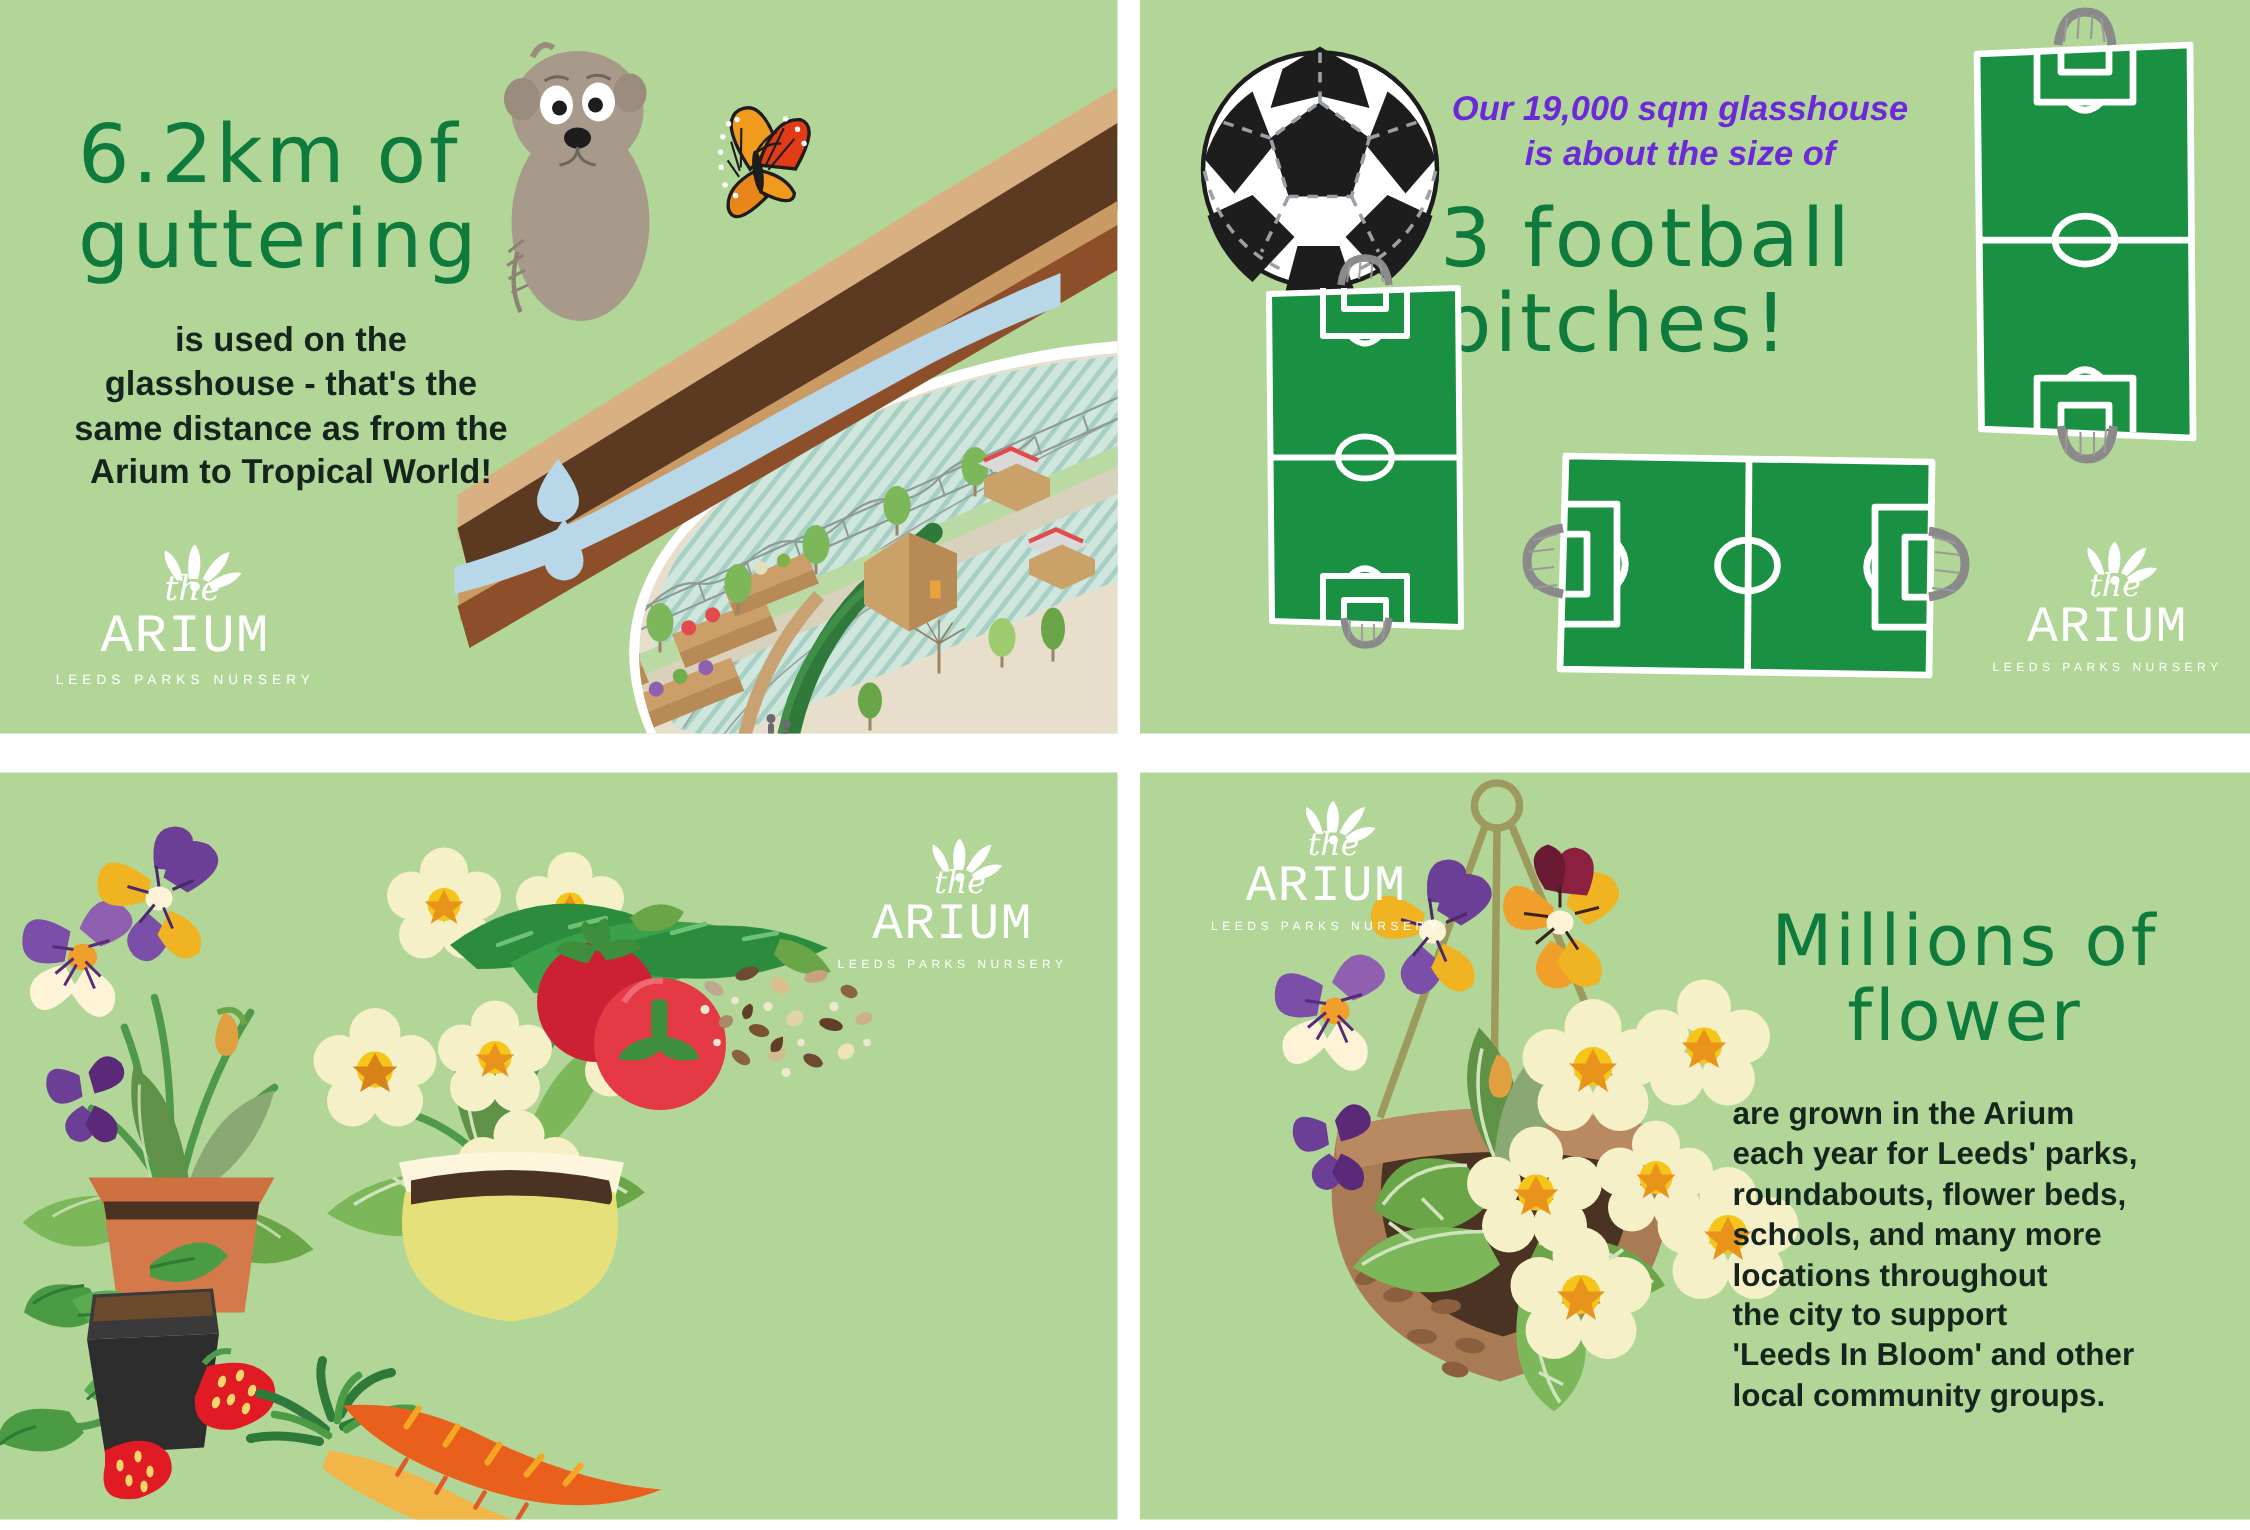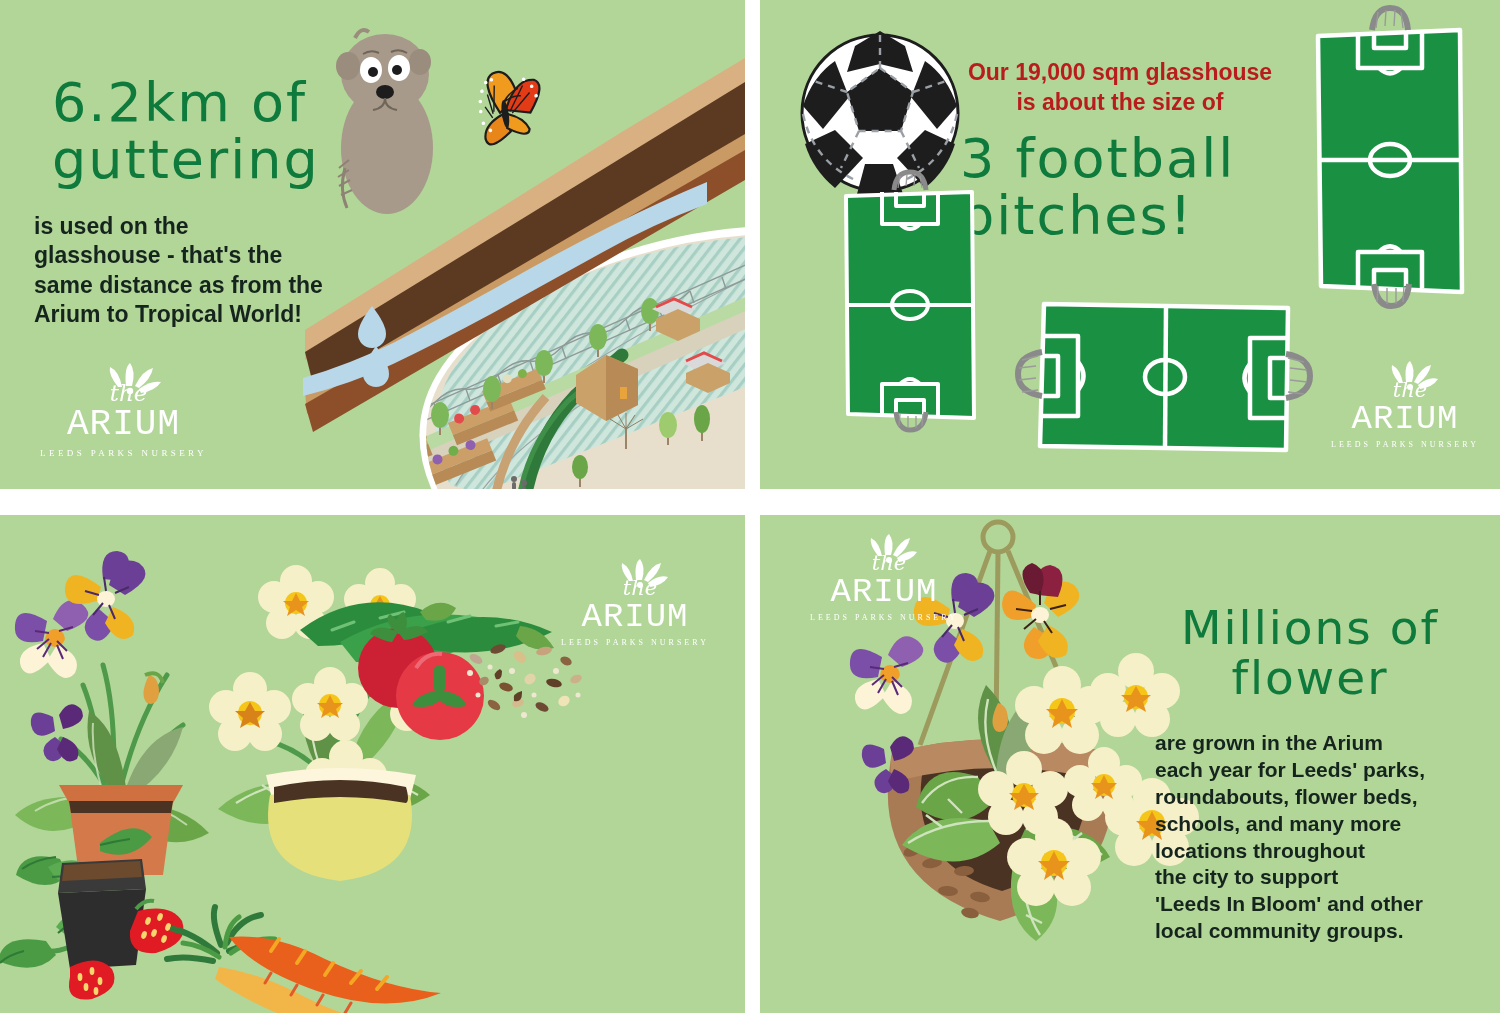--- a/index.html
+++ b/index.html
@@ -38,25 +38,26 @@
   .body-text {
     position: absolute;
     color: #15241c;
     font-family: "Liberation Sans", sans-serif;
     font-weight: 600;
     line-height: 1.28;
     white-space: pre-line;
   }
   .lead-text {
     position: absolute;
-    color: #b91c1c;
+    color: #6d28d9;
     font-family: "Liberation Sans", sans-serif;
     font-weight: 600;
     line-height: 1.3;
     white-space: pre-line;
+    font-style: italic;
   }
 
   
   .logo { position: absolute; color: #ffffff; text-align: center; }
   .logo .lv-leaves { position: relative; height: 26px; margin-bottom: -4px; }
   .logo .lv-the {
     font-family: "DejaVu Serif", serif;
     font-style: italic;
     font-size: 23px;
     line-height: 1;
@@ -67,21 +68,21 @@
   .logo .lv-arium {
     font-family: Liberation Mono, monospace;
     font-size: 52px;
     line-height: 0.92;
     letter-spacing: 1px;
     text-transform: lowercase;
     font-variant: small-caps;
     margin-top: -8px;
   }
   .logo .lv-sub {
-    font-family: Liberation Serif, serif;
+    font-family: Liberation Sans, sans-serif;
     font-size: 9px;
     letter-spacing: 3.4px;
     margin-top: 3px;
   }
 
   
   .pitch { position: absolute; }
 
   svg { display: block; overflow: visible; }
 </style>
@@ -297,21 +298,21 @@
     </svg>
 
     <svg width="60" height="90" style="position:absolute;left:352px;top:300px;" viewBox="0 0 60 90">
       <path d="M20 6 q-14 18 -14 28 a14 14 0 0 0 28 0 q0 -10 -14 -28 Z" fill="#b8d7e8"></path>
       <path d="M24 46 q-13 18 -13 28 a13 13 0 0 0 26 0 q0 -10 -13 -28 Z" fill="#b8d7e8"></path>
     </svg>
 
     <div class="headline" style="left:52px; top:74px; font-size:54px;">6.2km of
 guttering</div>
 
-    <div class="body-text" style="left:34px; top:212px; width:320px; font-size:23px; ">is used on the
+    <div class="body-text" style="left:34px; top:212px; width:320px; font-size:23px; text-align:center;">is used on the
 glasshouse - that's the
 same distance as from the
 Arium to Tropical World!</div>
 
     <div class="logo" style="left:36px; top:360px; width:175px;">
       <div class="lv-leaves">
         <svg width="175" height="30" viewBox="0 0 175 30">
           <g fill="#ffffff" transform="translate(78,2)">
             <path d="M12 24 q-2 -18 4 -23 q6 8 2 23 Z"></path>
             <path d="M4 25 q-10 -13 -8 -20 q9 4 12 20 Z"></path>

